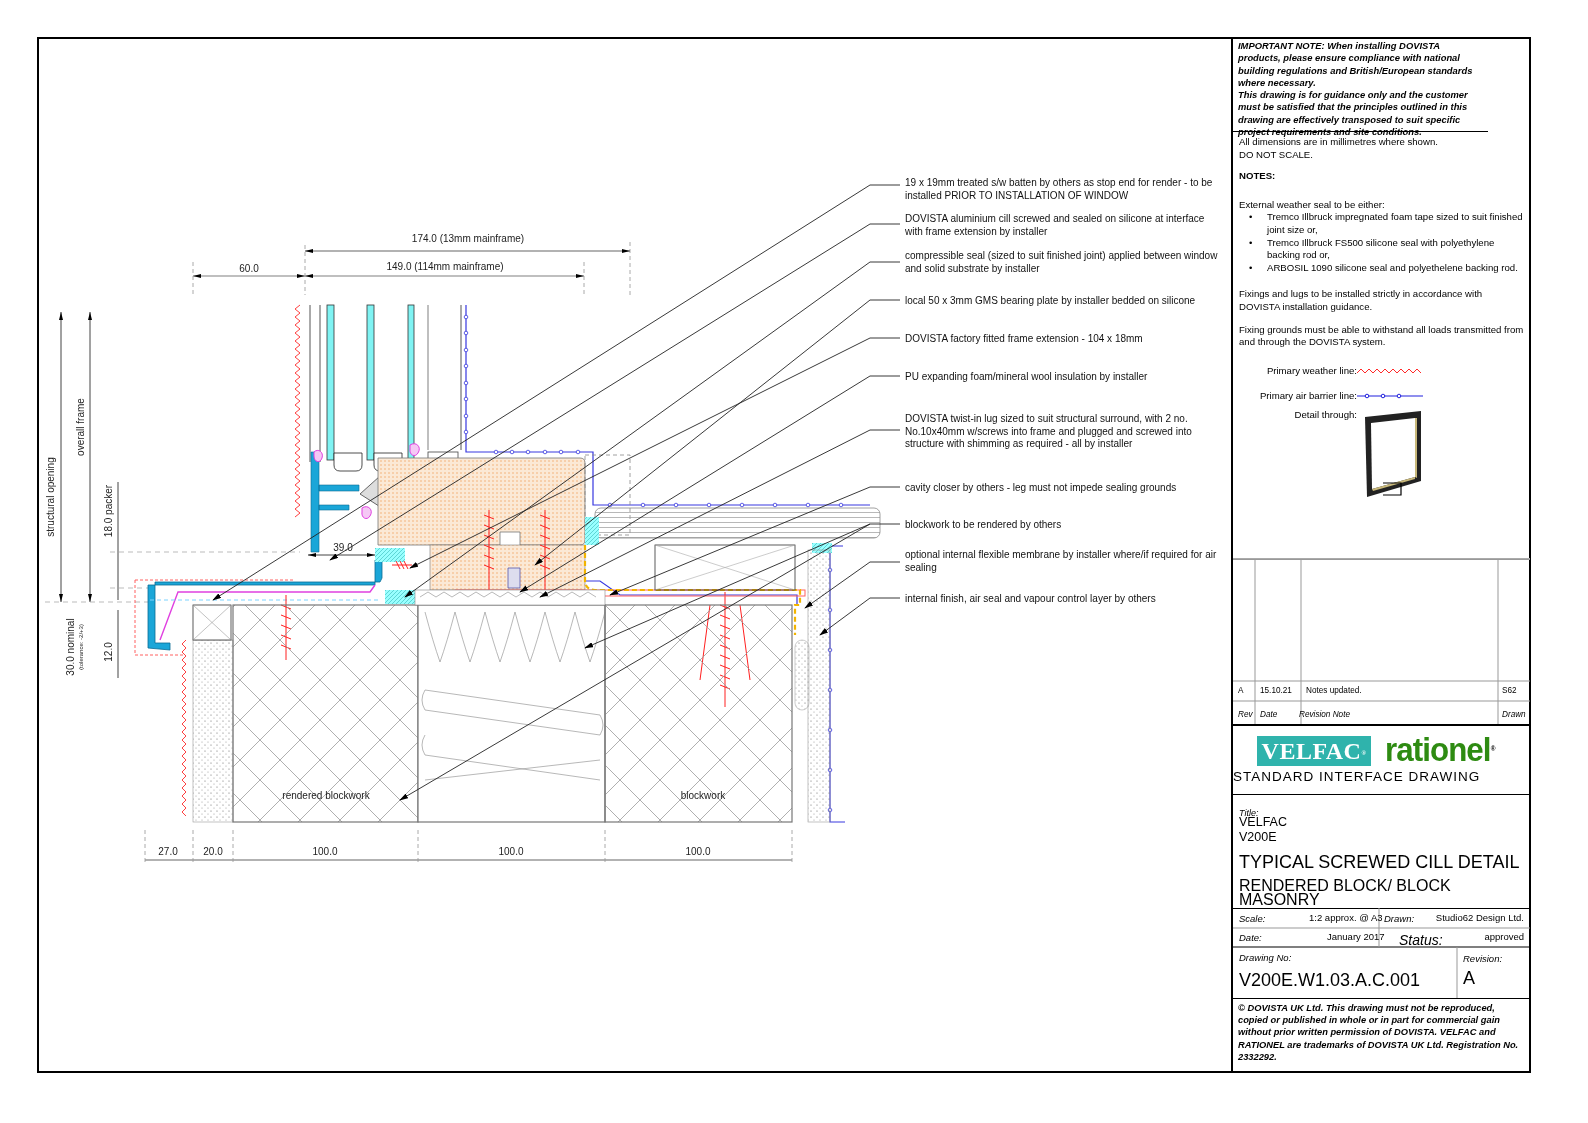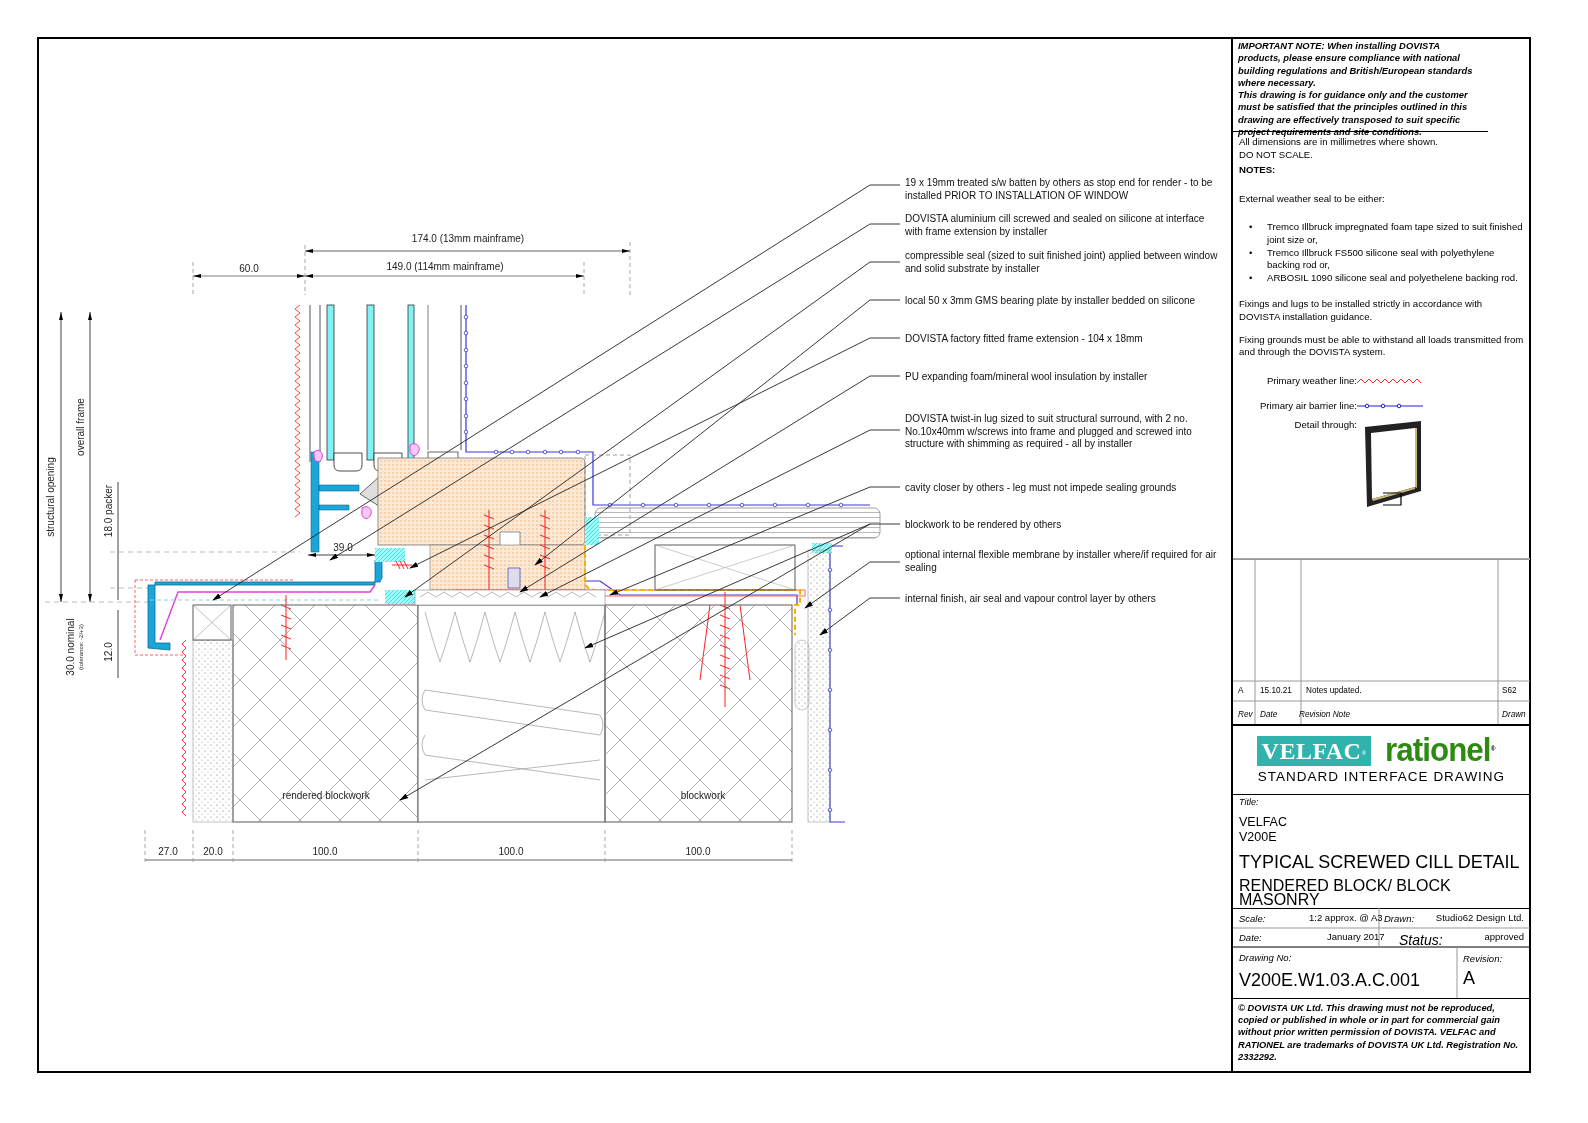--- a/index.html
+++ b/index.html
@@ -3,34 +3,34 @@
 <meta charset="utf-8">
 <style>
   html, body { margin:0; padding:0; background:#ffffff; }
   body { width:1588px; height:1123px; position:relative; overflow:hidden; font-family:"Liberation Sans", sans-serif; color:#000; }
   .drawing { position:absolute; left:0; top:0; width:1588px; height:1123px; }
   .callout { position:absolute; left:905px; font-size:10px; line-height:12.5px; color:#111; width:315px; }
   .tb { position:absolute; left:1231px; top:38px; width:299px; height:1034px; border-left:2px solid #000; box-sizing:border-box; }
   .tb-important { position:absolute; left:0; top:0; width:255px; height:94px; border-bottom:1.5px solid #000; padding:2px 5px; box-sizing:border-box; font-size:9.4px; line-height:12.3px; font-style:italic; font-weight:bold; }
   .tb-notes { position:absolute; left:0; top:96px; width:297px; padding:2px 6px; box-sizing:border-box; font-size:9.6px; line-height:12.6px; }
   .tb-notes p { margin:0 0 10px 0; }
-  .tb-notes ul { margin:16px 0 10px 0; padding-left:20px; list-style:none; }
+  .tb-notes ul { margin:0 0 10px 0; padding-left:20px; list-style:none; }
   .tb-notes li { position:relative; padding-left:8px; }
   .tb-notes li::before { content:"•"; position:absolute; left:-10px; }
   .legend-row { display:flex; align-items:center; height:25px;text-align:right; }
   .legend-row span.lbl { width:118px; }
   .rev-block { position:absolute; left:0; top:520px; width:297px; height:166px; border-top:1px solid #aaa; }
   .rev-grid { position:absolute; left:0; top:0; width:297px; height:166px; }
   .rev-cell { position:absolute; font-size:8.2px; }
   .logo-block { position:absolute; left:0; top:686px; width:297px; height:68px; border-top:2px solid #000; border-bottom:1.5px solid #000; }
   .velfac { position:absolute; left:24px; top:10px; width:114px; height:30px; background:#2fb3ac; color:#fff; font-family:"Liberation Serif", serif; font-weight:bold; font-size:24px; line-height:30px; text-align:center; letter-spacing:0.5px; }
   .velfac sup { font-size:6px; vertical-align:top; position:relative; top:2px; }
   .rationel { position:absolute; left:152px; top:4px; color:#2e8b12; font-family:"Liberation Sans", sans-serif; font-weight:bold; font-size:34px; line-height:38px; letter-spacing:-1px; transform:scaleX(0.92); transform-origin:left; }
   .rationel sup { font-size:7px; color:#000; vertical-align:top; }
-  .std { position:absolute; left:0; width:297px; top:43px; text-align:center; font-size:13.5px; letter-spacing:1px; font-weight:normal; }
+  .std { position:absolute; left:0; width:297px; top:43px; text-align:left; font-size:13.5px; letter-spacing:1px; font-weight:normal; }
   .title-block { position:absolute; left:0; top:755px; width:297px; height:115px; border-bottom:1.5px solid #000; }
   .ital-small { font-size:9px; font-style:italic; }
   .info-block { position:absolute; left:0; top:870px; width:297px; height:90px; }
   .copy { position:absolute; left:0; top:960px; width:297px; height:74px; border-top:1.5px solid #000; padding:3px 5px; box-sizing:border-box; font-size:9.3px; line-height:12.2px; font-style:italic; font-weight:bold; }
   .dim { font-size:10px; fill:#222; font-family:"Liberation Sans", sans-serif; }
 </style>
 </head>
 <body>
 
 <svg class="drawing" width="1588" height="1123" viewBox="0 0 1588 1123" xmlns="http://www.w3.org/2000/svg">
@@ -247,21 +247,21 @@
 
 <div class="tb">
 
   <div class="tb-important">
     <span style="font-weight:900">IMPORTANT NOTE:</span>
     <span>When installing DOVISTA products, please ensure compliance with national building regulations and British/European standards where necessary.</span><br>
     <span>This drawing is for guidance only and the customer must be satisfied that the principles outlined in this drawing are effectively transposed to suit specific project requirements and site conditions.</span>
   </div>
 
   <div class="tb-notes">
-    <p style="margin-bottom:3px">
+    <p style="margin-bottom:9px">
       <span>All dimensions are in millimetres where shown.</span><br>
       <span>DO NOT SCALE.</span>
     </p>
     <p style="font-weight:bold;margin-bottom:16px">NOTES:</p>
     <p style="margin-bottom:0">External weather seal to be either:</p>
     <ul>
       <li>Tremco Illbruck impregnated foam tape sized to suit finished joint size or,</li>
       <li>Tremco Illbruck FS500 silicone seal with polyethylene backing rod or,</li>
       <li>ARBOSIL 1090 silicone seal and polyethelene backing rod.</li>
     </ul>
@@ -312,21 +312,21 @@
     <span class="rev-cell" style="left:269px;top:151px;font-style:italic">Drawn</span>
   </div>
 
   <div class="logo-block">
     <div class="velfac"><span>VELFAC</span><sup>®</sup></div>
     <div class="rationel"><span>rationel</span><sup>®</sup></div>
     <div class="std">STANDARD INTERFACE DRAWING</div>
   </div>
 
   <div class="title-block">
-    <div class="ital-small" style="position:absolute;left:6px;top:4px">Title:</div>
+    <div class="ital-small" style="position:absolute;left:6px;top:15px">Title:</div>
     <div style="position:absolute;left:6px;top:22px;font-size:12.5px;line-height:14px">VELFAC</div>
     <div style="position:absolute;left:6px;top:37px;font-size:12.5px;line-height:14px">V200E</div>
     <div style="position:absolute;left:6px;top:58px;font-size:18px;line-height:22px">TYPICAL SCREWED CILL DETAIL</div>
     <div style="position:absolute;left:6px;top:86px;font-size:16px;line-height:14px">RENDERED BLOCK/ BLOCK MASONRY</div>
   </div>
 
   <div class="info-block">
     <svg width="297" height="90" style="position:absolute;left:0;top:0">
       <line x1="0" y1="20" x2="297" y2="20" stroke="#999"></line>
       <line x1="0" y1="39" x2="297" y2="39" stroke="#000" stroke-width="1.2"></line>

